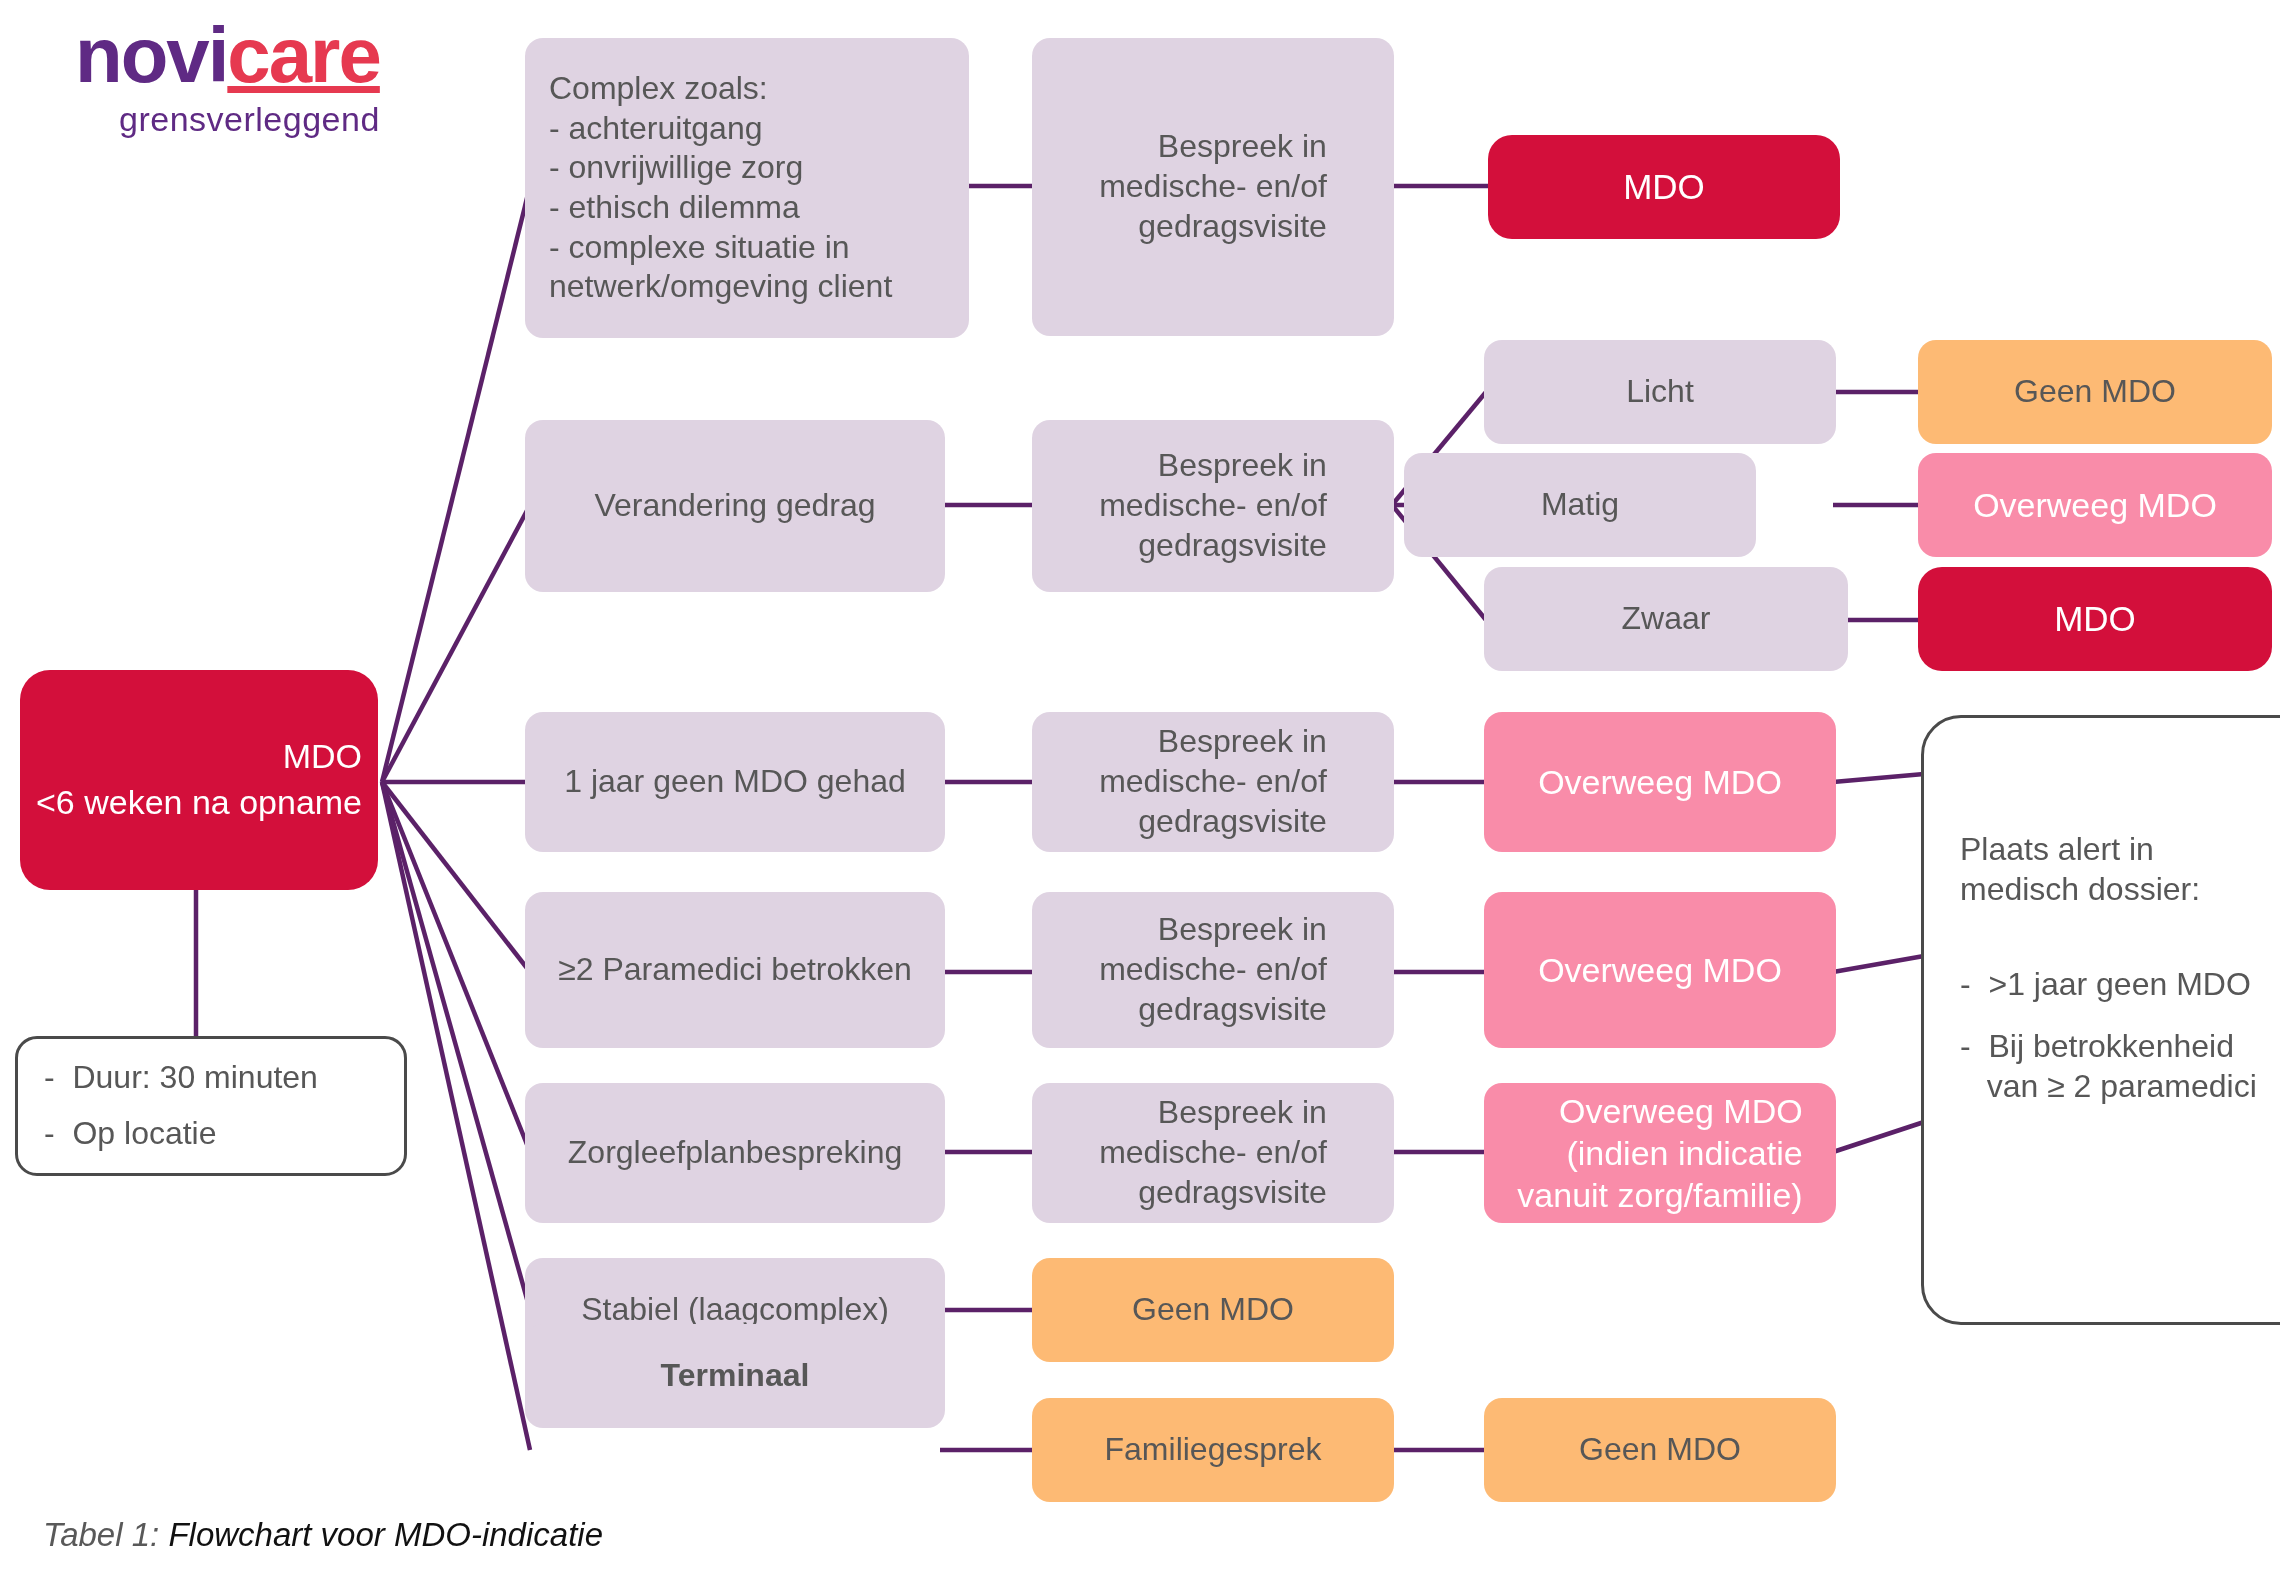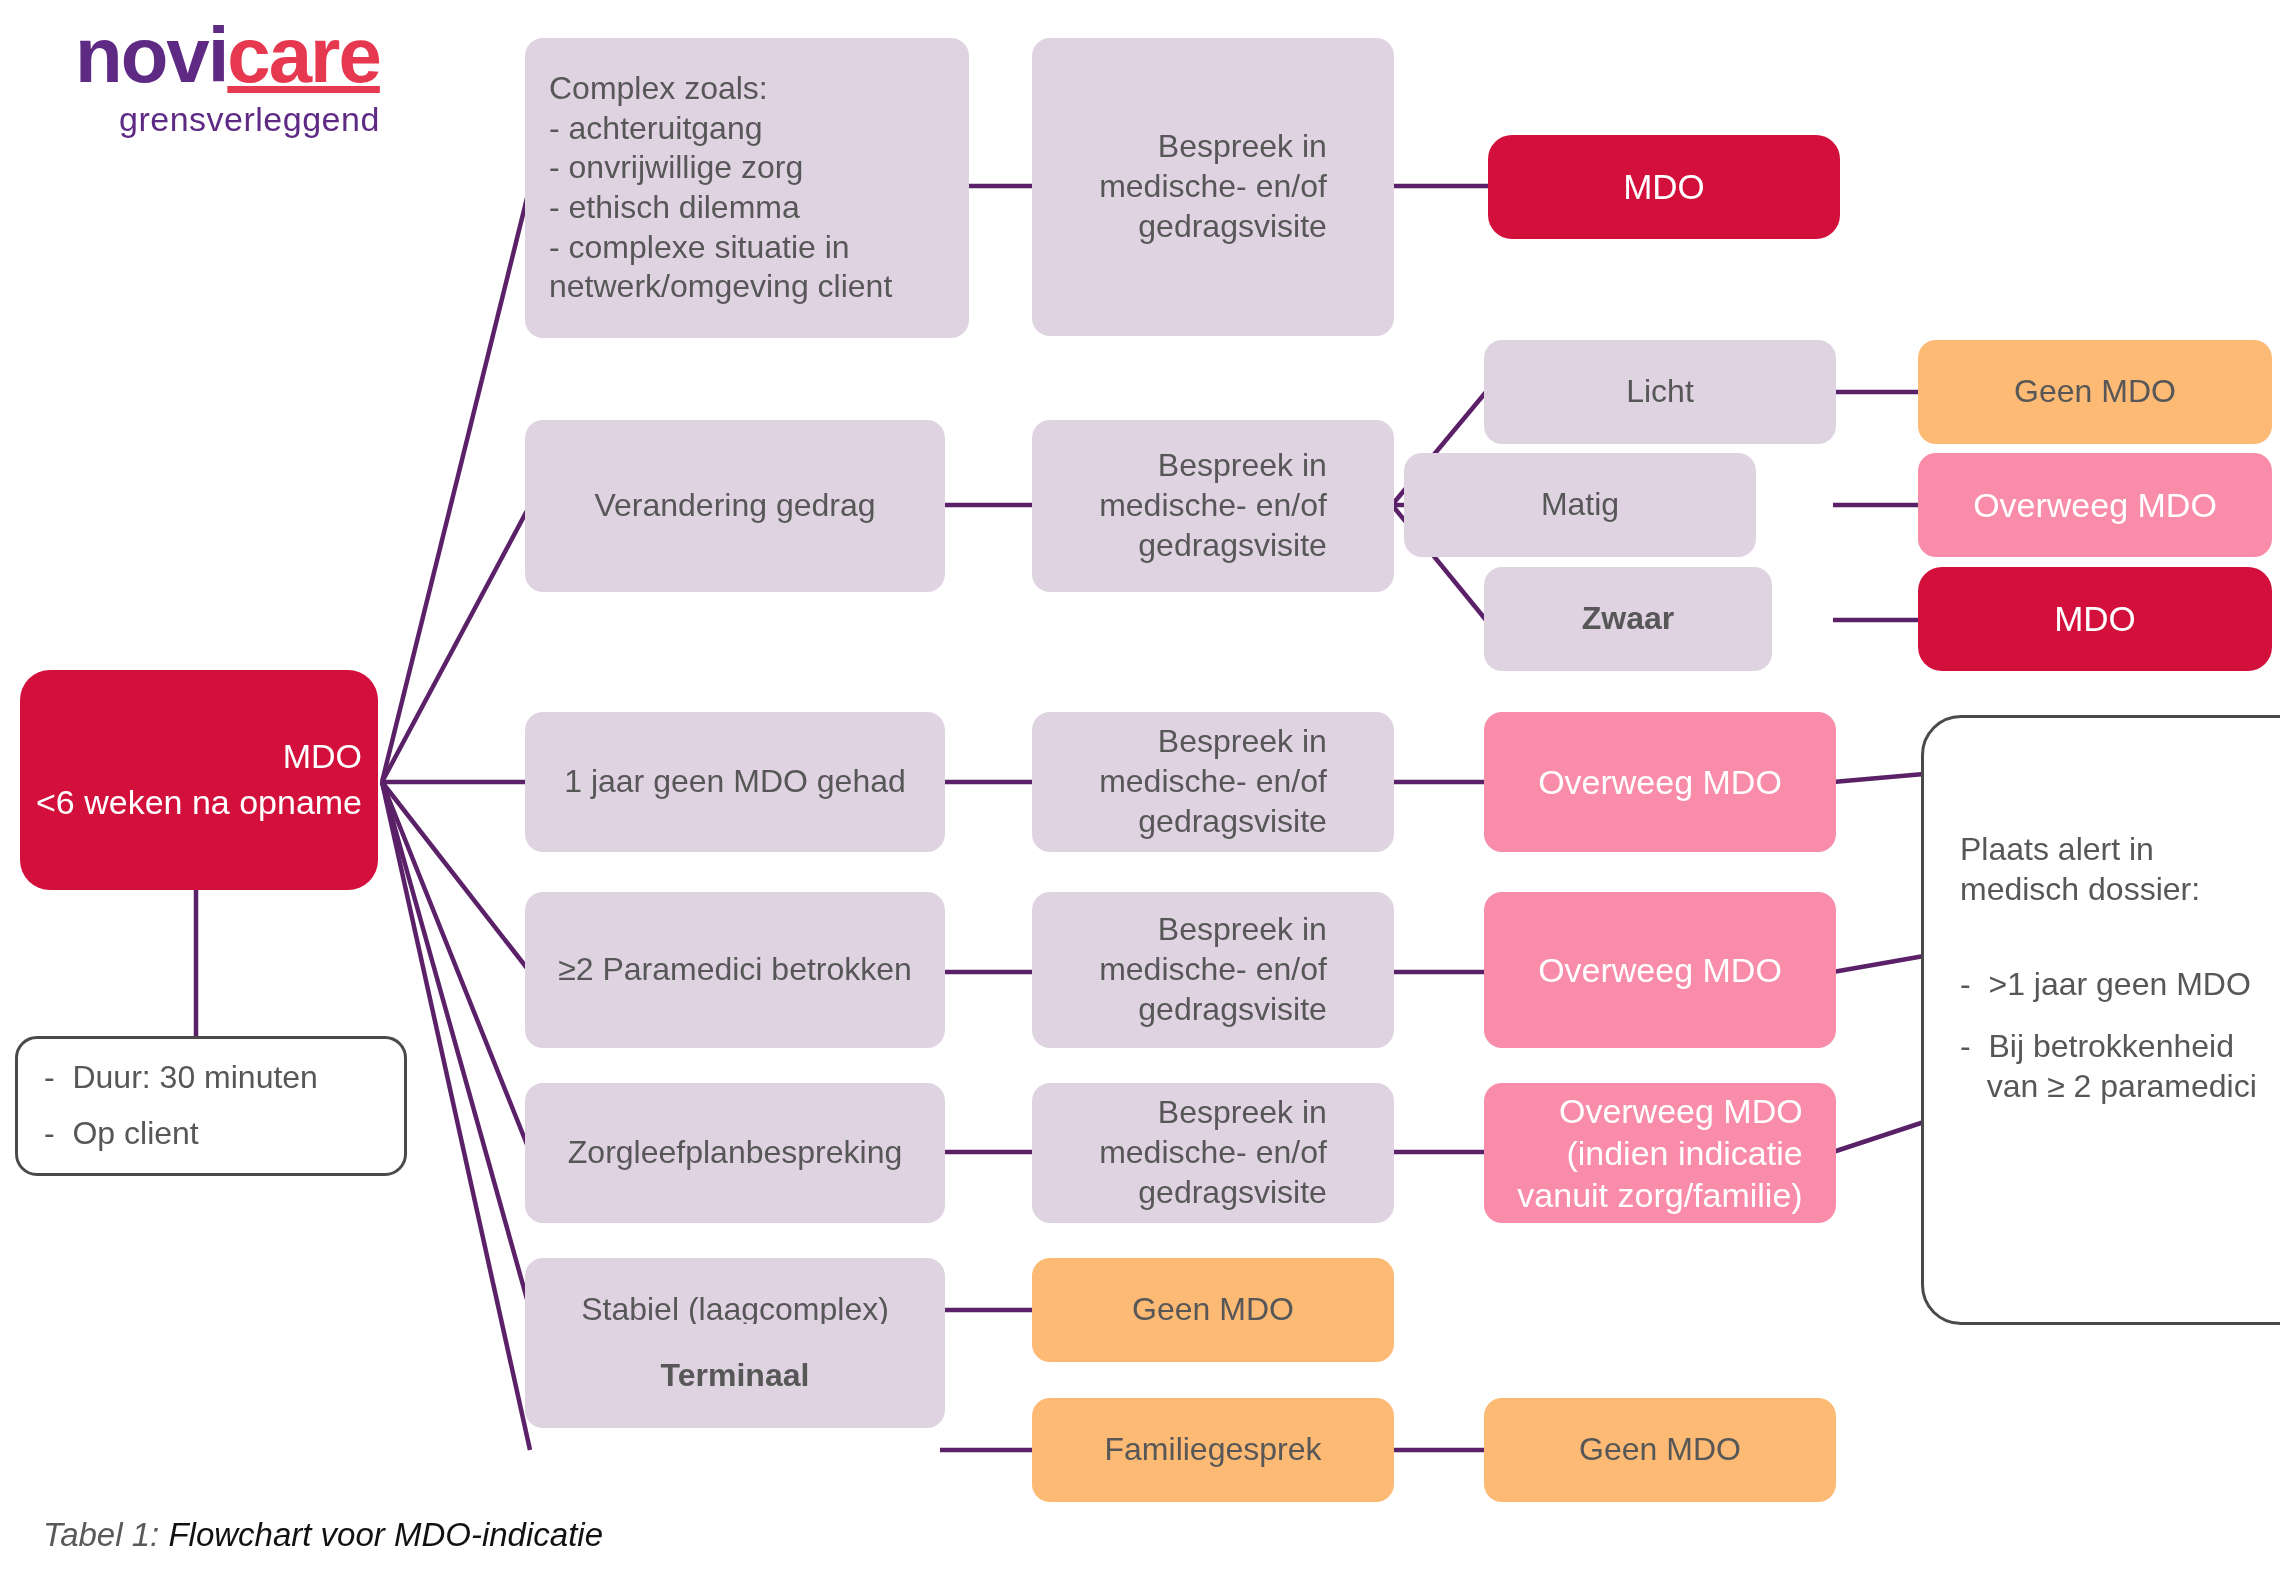--- a/index.html
+++ b/index.html
@@ -74,21 +74,21 @@
 
   <div class="logo">
     <div class="logo-word"><span class="logo-novi">novi</span><span class="logo-care">care</span></div>
     <div class="logo-tagline">grensverleggend</div>
   </div>
 
   <div class="box red root" style="left:20px;top:670px;width:358px;height:220px;">MDO
 &lt;6 weken na opname</div>
   <div class="box outline infobox" style="left:15px;top:1036px;width:360px;height:134px;">
     <div>-  Duur: 30 minuten</div>
-    <div>-  Op client</div>
+    <div>-  Op locatie</div>
   </div>
 
   <div class="box lav leftalign" style="left:525px;top:38px;width:420px;height:300px;">Complex zoals:
 - achteruitgang
 - onvrijwillige zorg
 - ethisch dilemma
 - complexe situatie in
 netwerk/omgeving client</div>
   <div class="box lav" style="left:525px;top:420px;width:420px;height:172px;">Verandering gedrag</div>
   <div class="box lav" style="left:525px;top:712px;width:420px;height:140px;">1 jaar geen MDO gehad</div>
@@ -111,21 +111,21 @@
 gedragsvisite</div>
   <div class="box lav" style="left:1032px;top:1083px;width:362px;height:140px;">Bespreek in
 medische- en/of
 gedragsvisite</div>
   <div class="box lpink" style="left:1032px;top:1258px;width:362px;height:104px;">Geen MDO</div>
   <div class="box lpink" style="left:1032px;top:1398px;width:362px;height:104px;">Familiegesprek</div>
 
   <div class="box red" style="left:1488px;top:135px;width:352px;height:104px;">MDO</div>
   <div class="box lav" style="left:1484px;top:340px;width:352px;height:104px;">Licht</div>
   <div class="box lav" style="left:1404px;top:453px;width:352px;height:104px;">Matig</div>
-  <div class="box lav" style="left:1484px;top:567px;width:288px;height:104px;font-weight:bold;">Zwaar</div>
+  <div class="box lav" style="left:1484px;top:567px;width:364px;height:104px;">Zwaar</div>
   <div class="box pink" style="left:1484px;top:712px;width:352px;height:140px;">Overweeg MDO</div>
   <div class="box pink" style="left:1484px;top:892px;width:352px;height:156px;">Overweeg MDO</div>
   <div class="box pink" style="left:1484px;top:1083px;width:352px;height:140px;">Overweeg MDO
 (indien indicatie
 vanuit zorg/familie)</div>
   <div class="box lpink" style="left:1484px;top:1398px;width:352px;height:104px;">Geen MDO</div>
 
   <div class="box lpink" style="left:1918px;top:340px;width:354px;height:104px;">Geen MDO</div>
   <div class="box pink" style="left:1918px;top:453px;width:354px;height:104px;">Overweeg MDO</div>
   <div class="box red" style="left:1918px;top:567px;width:354px;height:104px;">MDO</div>

